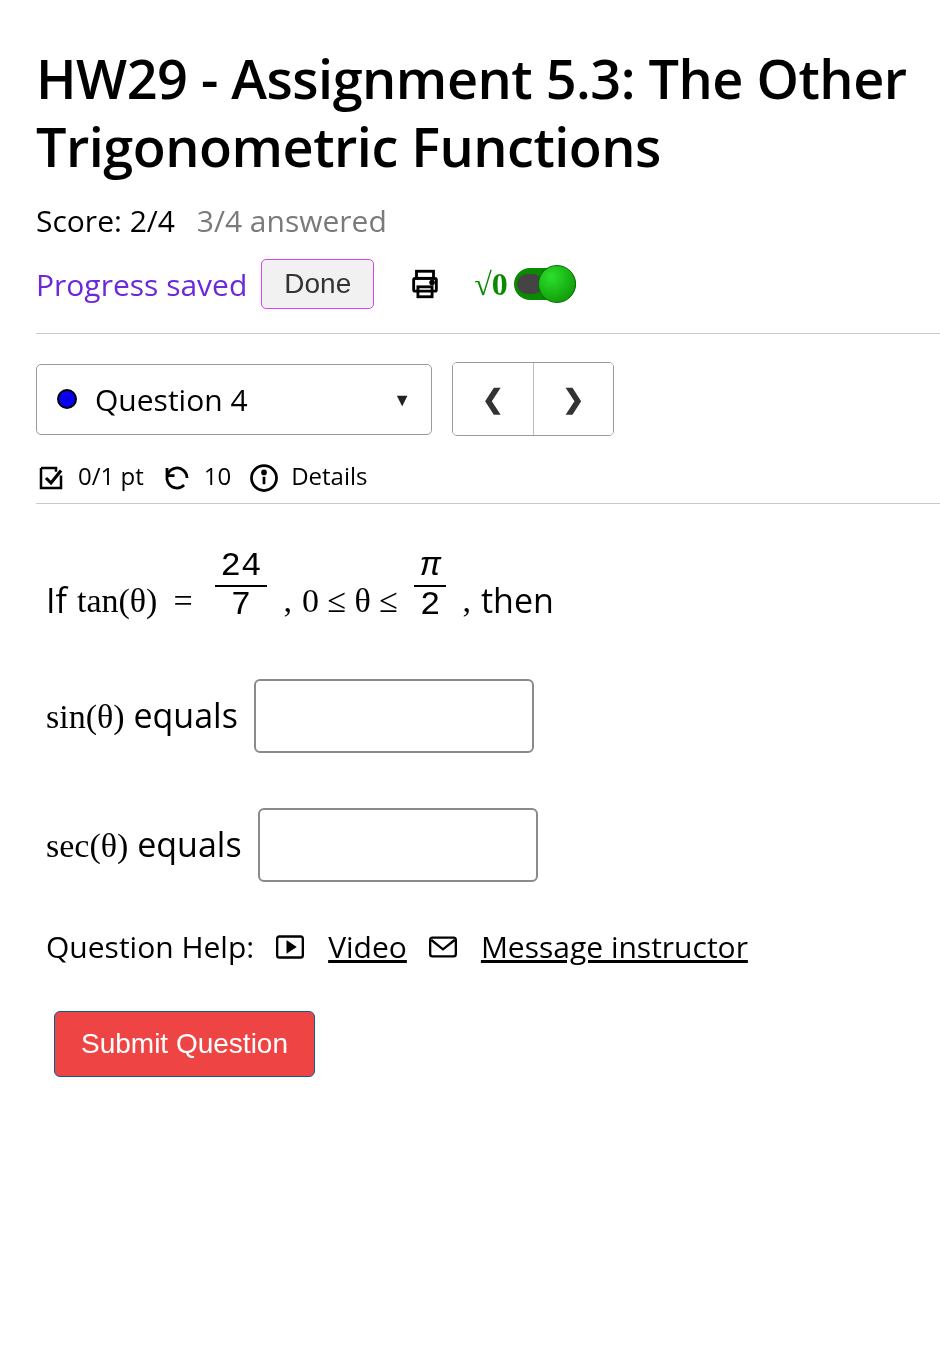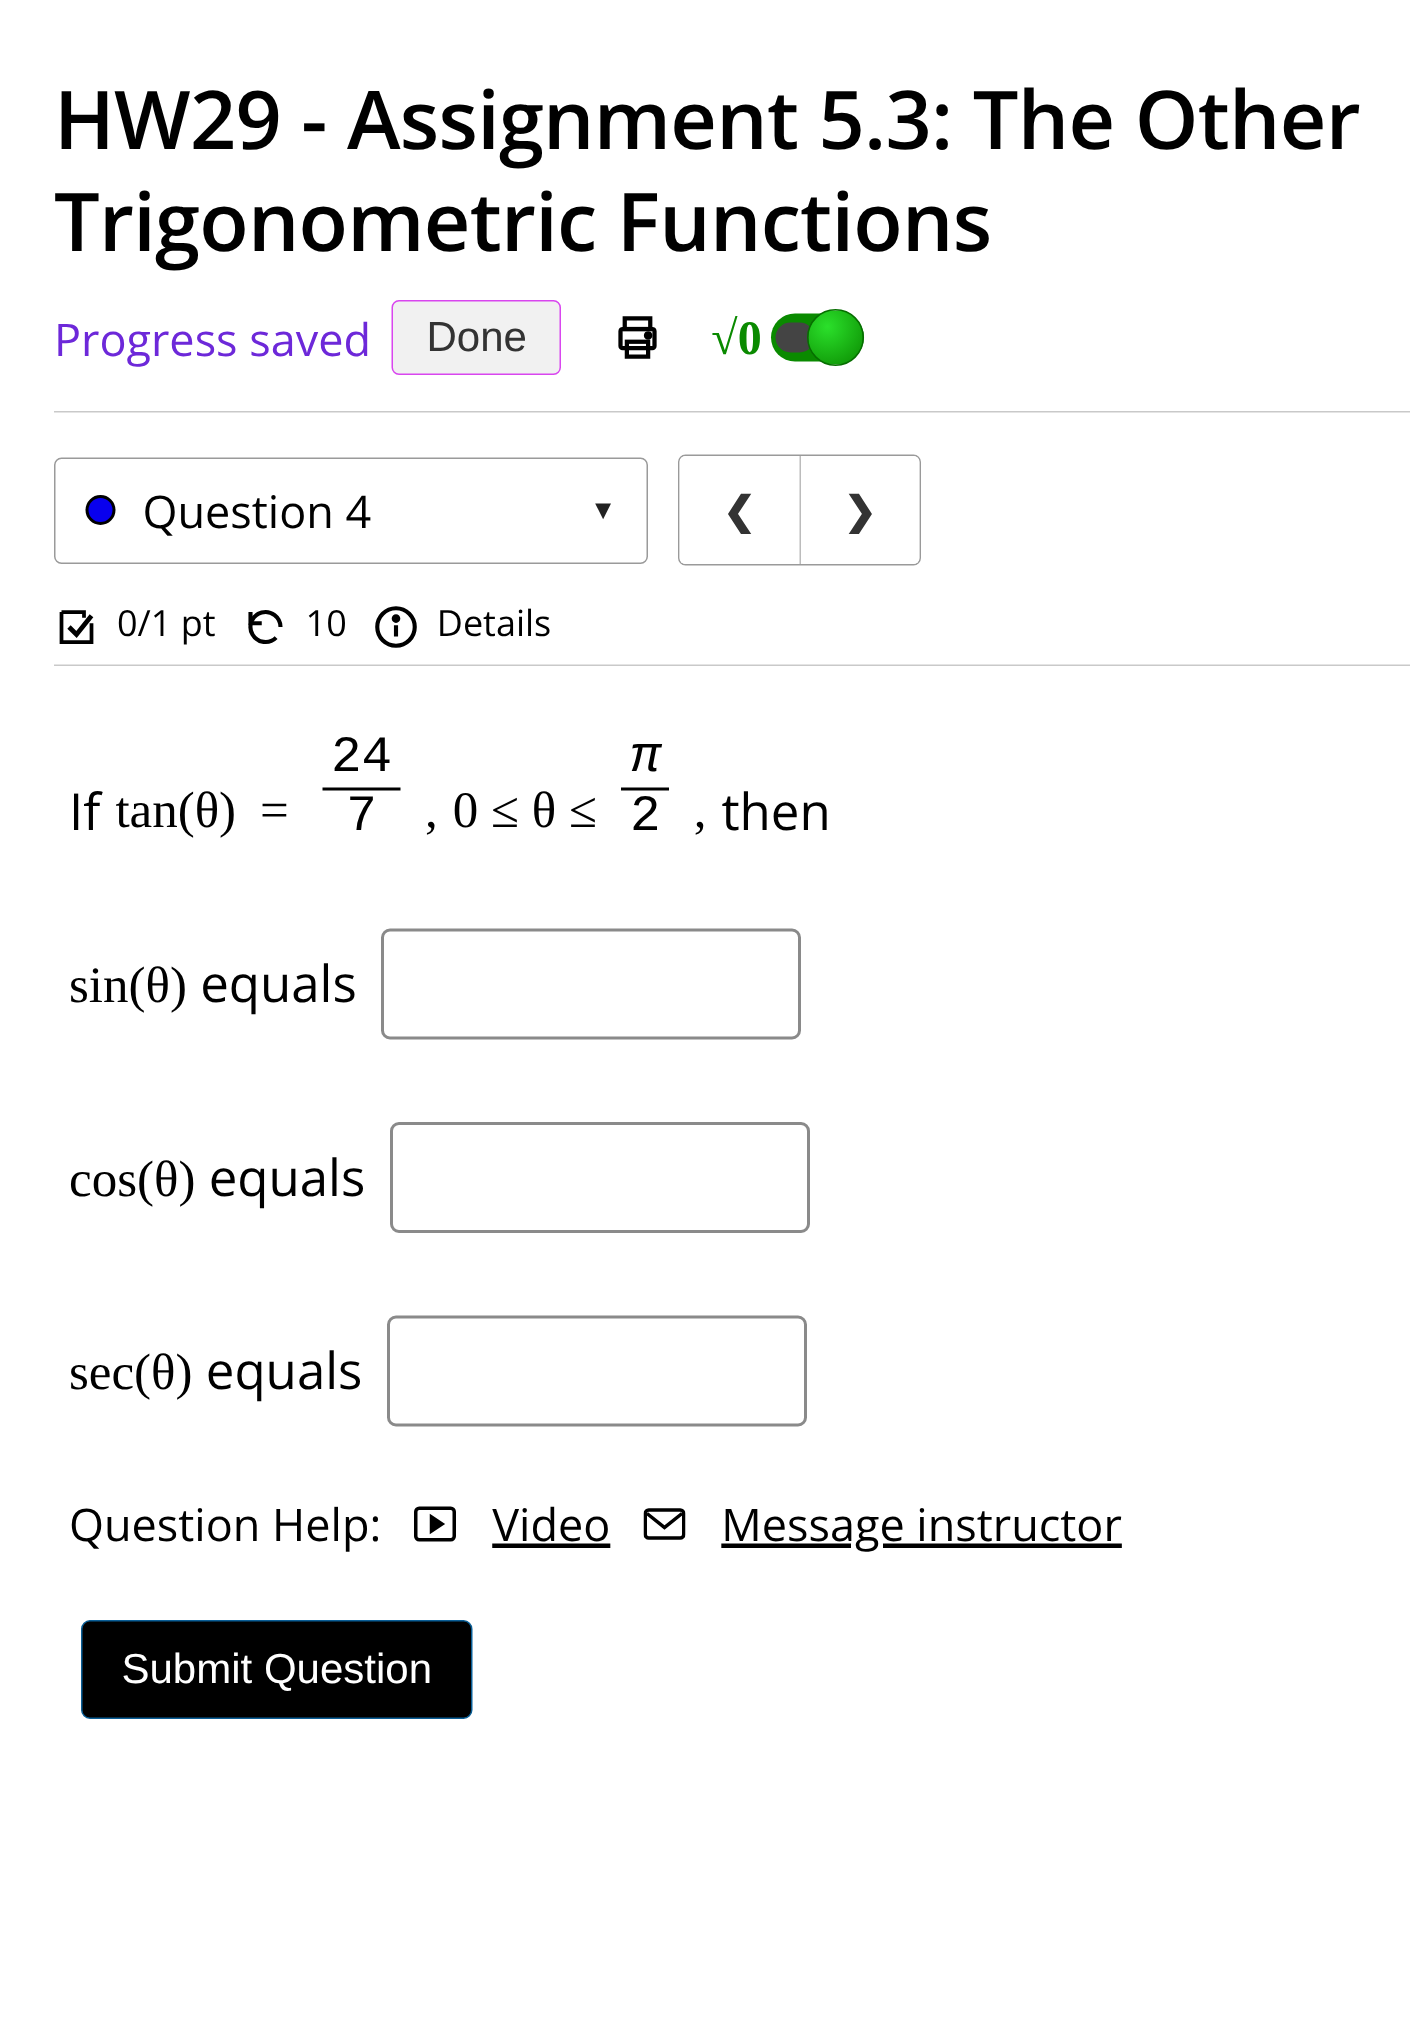--- a/index.html
+++ b/index.html
@@ -188,36 +188,40 @@
     display: inline-flex;
     align-items: center;
     gap: 24px;
     text-decoration: underline;
     color: #000;
     cursor: pointer;
   }
   .helplink svg { width: 28px; height: 24px; }
   .submit-btn {
     margin: 44px 0 0 54px;
-    background: #000000;
+    background: #ef4444;
     color: #fff;
     border: 1px solid #0a5e96;
     border-radius: 6px;
     padding: 16px 26px;
     font-size: 28px;
     cursor: pointer;
   }
 </style>
 </head>
 <body>
 
 <div class="page">
 
   <h1 class="title">HW29 - Assignment 5.3: The Other Trigonometric Functions</h1>
 
+  <div class="scoreline">
+    <span>Score: 2/4</span>
+    <span class="answered">3/4 answered</span>
+  </div>
 
   <div class="actionline">
     <span class="saved">Progress saved</span>
     <button class="done-btn">Done</button>
     <span class="print-icon" style="margin-left:20px;">
       <svg viewBox="0 0 24 24" fill="none" stroke="#000" stroke-width="2">
         <rect x="6" y="3" width="12" height="5"></rect>
         <rect x="4" y="8" width="16" height="9" rx="1"></rect>
         <rect x="7" y="14" width="10" height="7"></rect>
         <circle cx="17" cy="11" r="1" fill="#000"></circle>
@@ -293,26 +297,20 @@
       <span style="font-family:'Open Sans',Arial,sans-serif;">then</span>
     </div>
 
     <div class="answer-row">
       <span class="lbl">
         <span>sin(θ)</span><span class="sans"> equals</span>
       </span>
       <input class="answer-input" type="text" value="" style="">
     </div>
 
-    <div class="answer-row">
-      <span class="lbl">
-        <span>cos(θ)</span><span class="sans"> equals</span>
-      </span>
-      <input class="answer-input" type="text" value="" style="">
-    </div>
 
     <div class="answer-row">
       <span class="lbl">
         <span>sec(θ)</span><span class="sans"> equals</span>
       </span>
       <input class="answer-input" type="text" value="" style="">
     </div>
   </div>
 
   <div class="helpline">

